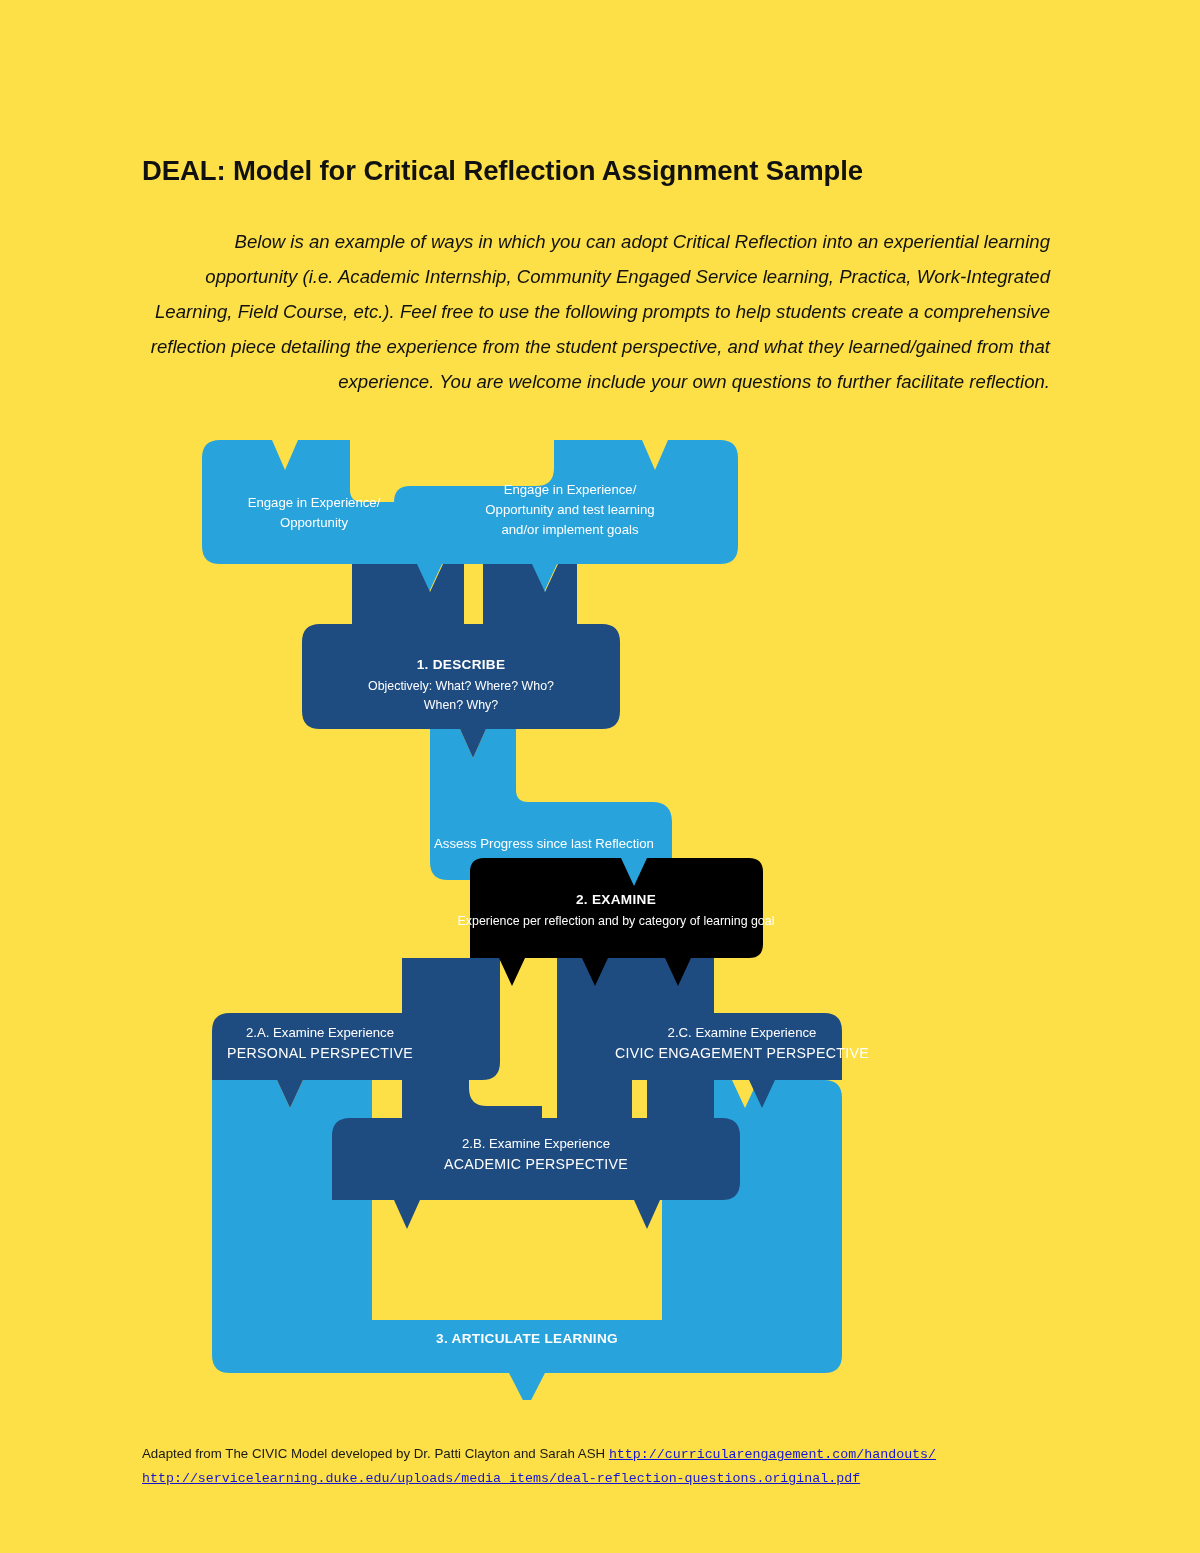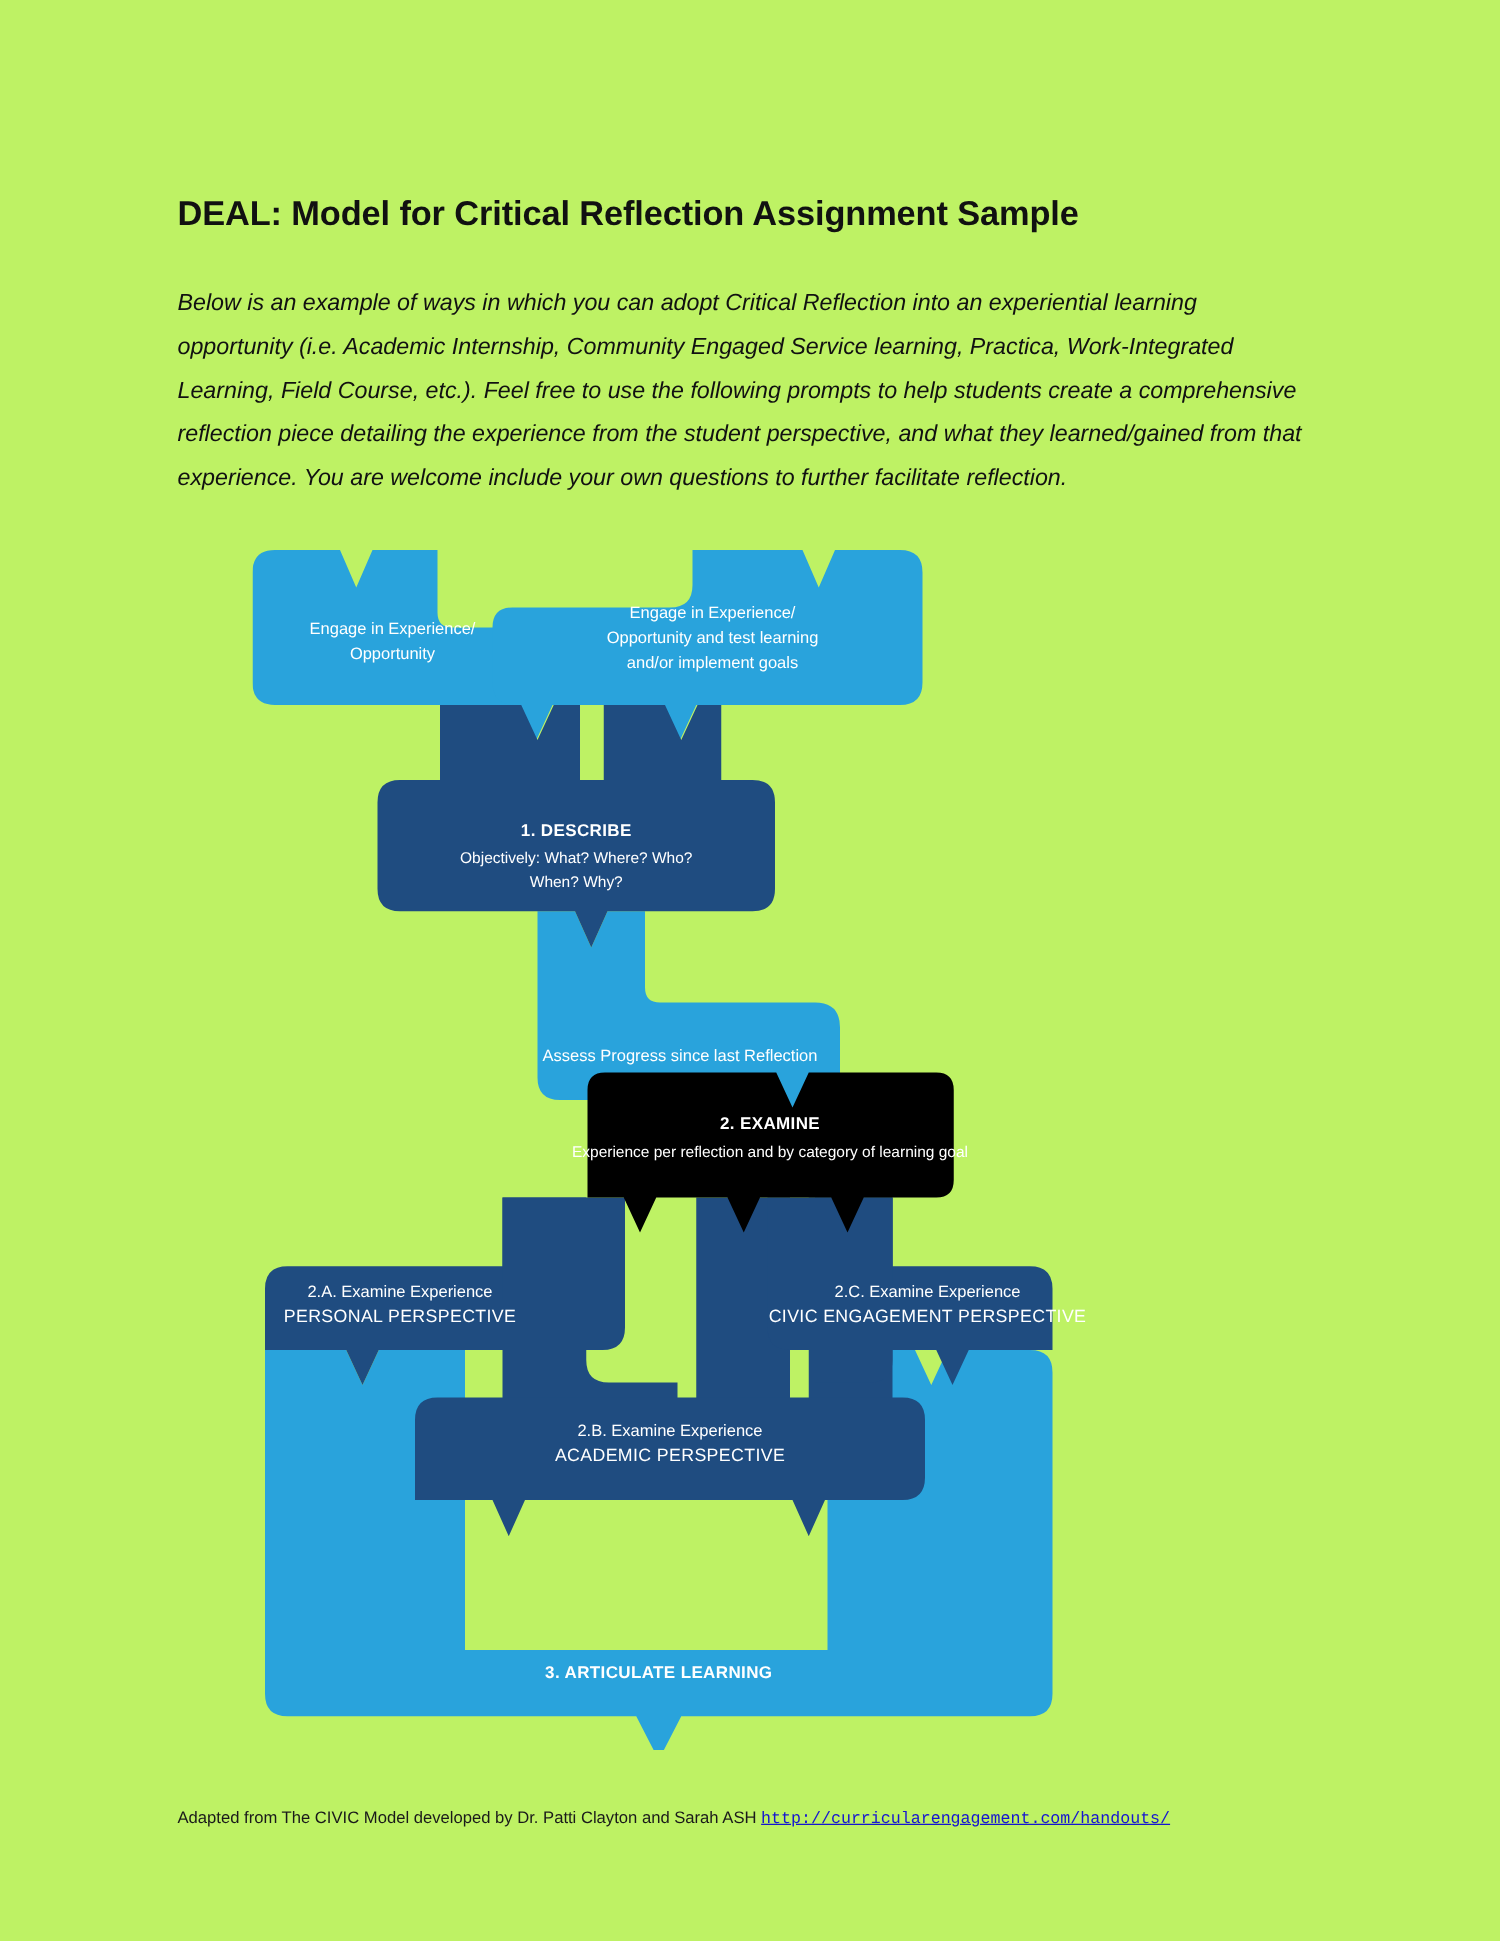--- a/index.html
+++ b/index.html
@@ -12,21 +12,21 @@
     width: 1200px;
     height: 1553px;
     position: relative;
     font-family: "Liberation Sans", sans-serif;
     color: #000000;
     overflow: hidden;
   }
   .page {
     position: absolute;
     inset: 0;
-    background: #bef264;
+    background: #fde047;
   }
   .content {
     position: absolute;
     left: 142px;
     top: 0;
     width: 916px;
     height: 1553px;
   }
   #doc-title {
     position: absolute;
@@ -41,21 +41,21 @@
   }
   #intro-paragraph {
     position: absolute;
     left: 0;
     top: 205px;
     width: 908px;
     font-size: 18.6px;
     font-style: italic;
     line-height: 35px;
     color: #111111;
-    text-align: left;
+    text-align: right;
   }
   #diagram-wrap {
     position: absolute;
     left: 60px;
     top: 440px;
     width: 800px;
     height: 960px;
   }
   #diagram-svg {
     display: block;
@@ -307,16 +307,17 @@
                    Z"></path>
           <text class="dgm-label lbl-bold" x="414" y="460">2.  EXAMINE</text>
           <text class="dgm-label lbl-sub" x="414" y="482">Experience per reflection and by category of learning goal</text>
         </g>
 
       </svg>
     </div>
 
     <div id="footer-note">
       <span>Adapted from The CIVIC Model developed by Dr. Patti Clayton and Sarah ASH </span><a class="flink" href="#">http://curricularengagement.com/handouts/</a><br>
+      <a class="flink" href="#">http://servicelearning.duke.edu/uploads/media_items/deal-reflection-questions.original.pdf</a>
     </div>
 
   </div>
 </div>
 
 </body></html>

